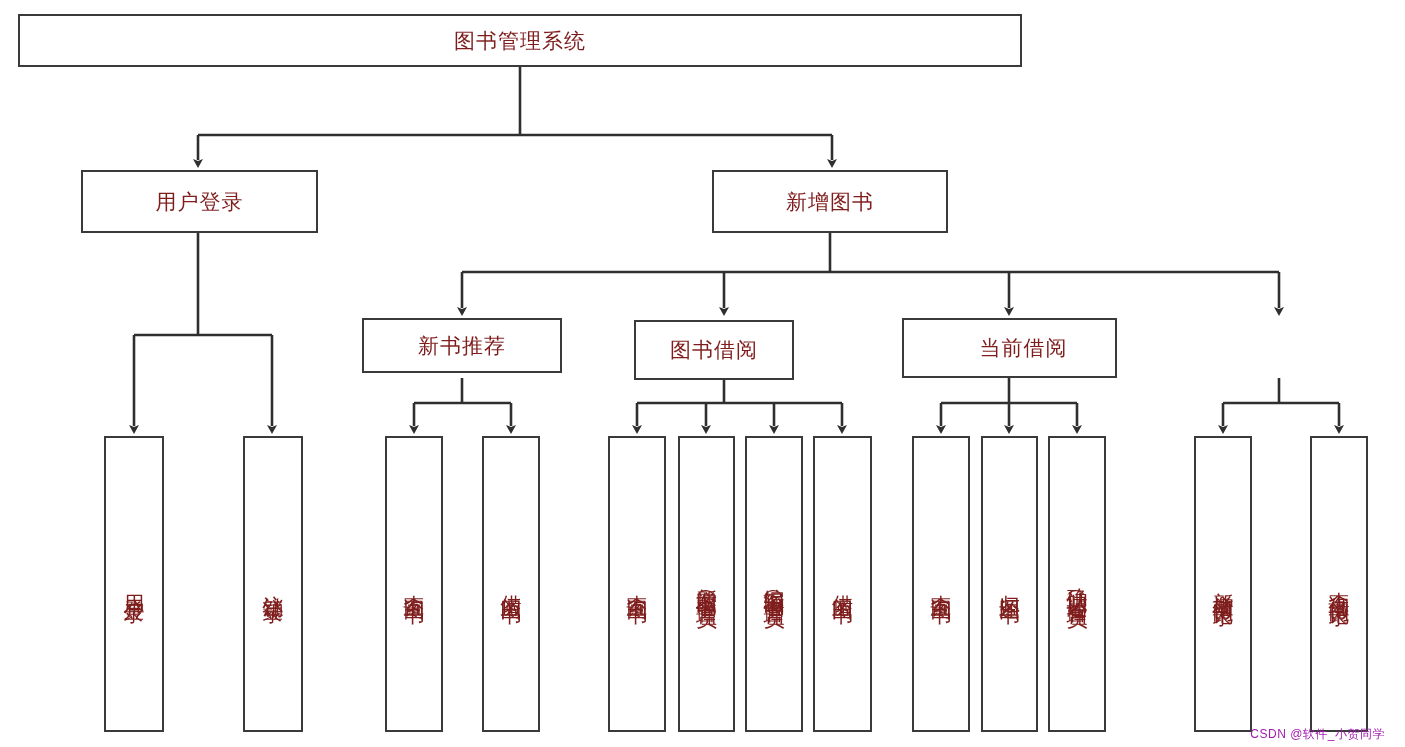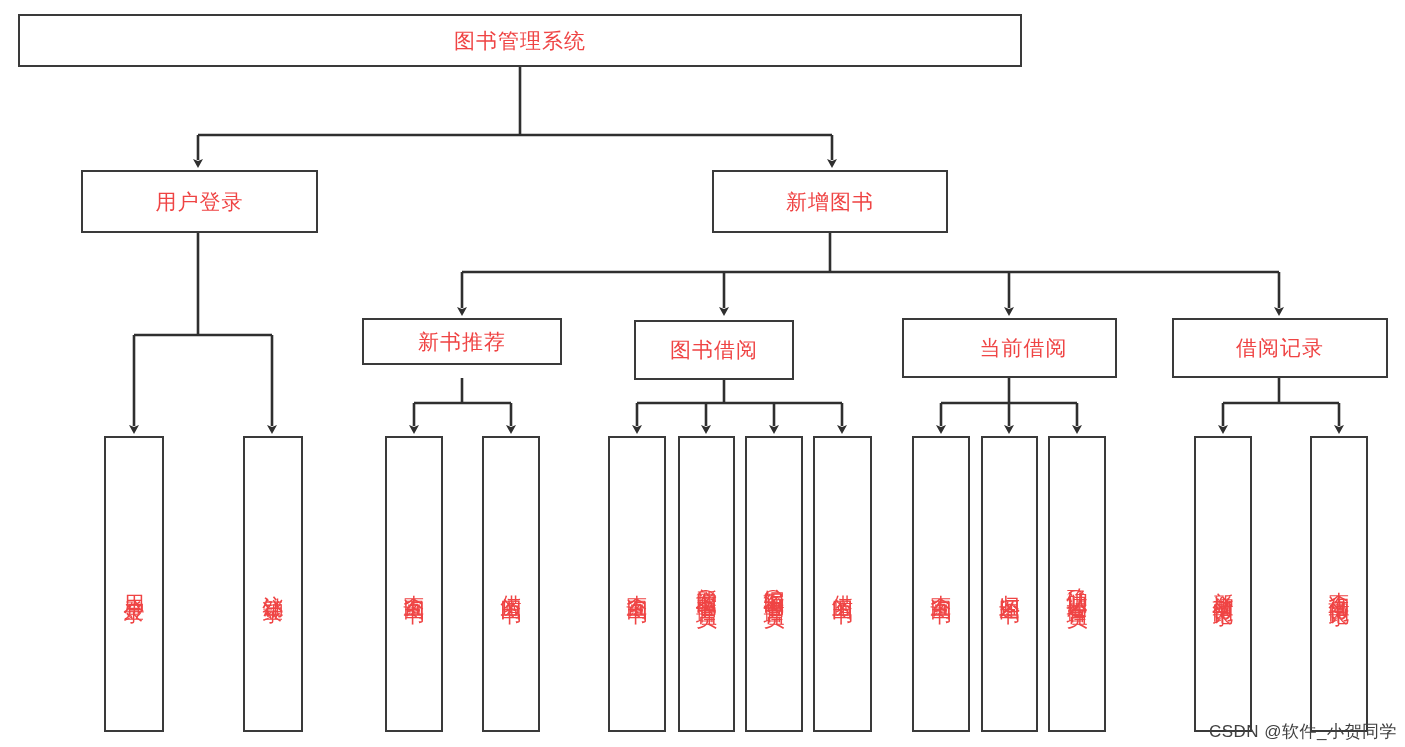--- a/index.html
+++ b/index.html
@@ -19,21 +19,21 @@
     left:0; top:0;
     width:1405px;
     height:747px;
     pointer-events:none;
   }
   .node{
     position:absolute;
     box-sizing:border-box;
     border:2px solid #3a3a3a;
     background:#ffffff;
-    color:#ef4444;
+    color:#7f1d1d;
     display:flex;
     align-items:center;
     justify-content:center;
     text-align:center;
     z-index:2;
   }
   .node.h{
     font-size:21px;
     letter-spacing:1px;
     line-height:1.1;
@@ -46,24 +46,24 @@
     line-height:1.05;
     padding:6px 0;
   }
   .node.v span{
     writing-mode:vertical-rl;
     text-orientation:upright;
     display:block;
   }
   .watermark{
     position:absolute;
-    right:8px;
+    right:20px;
     bottom:4px;
-    font-size:17px;
-    color:#404040;
+    font-size:12px;
+    color:#a21caf;
     white-space:nowrap;
     z-index:3;
     letter-spacing:0.5px;
   }
 </style>
 </head>
 <body>
 
 <div id="canvas">
 
@@ -121,31 +121,28 @@
     <span>图书管理系统</span>
   </div>
 
   <div class="node h" style="left:81px;top:170px;width:237px;height:63px;">
     <span>用户登录</span>
   </div>
   <div class="node h" style="left:712px;top:170px;width:236px;height:63px;">
     <span>新增图书</span>
   </div>
 
-  <div class="node h" style="left:362px;top:318px;width:200px;height:47px;">
+  <div class="node h" style="left:362px;top:318px;width:200px;height:55px;">
     <span>新书推荐</span>
   </div>
   <div class="node h" style="left:634px;top:320px;width:160px;height:60px;">
     <span>图书借阅</span>
   </div>
   <div class="node h" style="left:902px;top:318px;width:215px;height:60px;padding-left:28px;">
     <span>当前借阅</span>
-  </div>
-  <div class="node h" style="left:1172px;top:318px;width:216px;height:60px;">
-    <span>借阅记录</span>
   </div>
 
   <div class="node v" style="left:104px;top:436px;width:60px;height:296px;">
     <span>用户登录</span>
   </div>
   <div class="node v" style="left:243px;top:436px;width:60px;height:296px;">
     <span>注销登录</span>
   </div>
 
   <div class="node v" style="left:385px;top:436px;width:58px;height:296px;">

